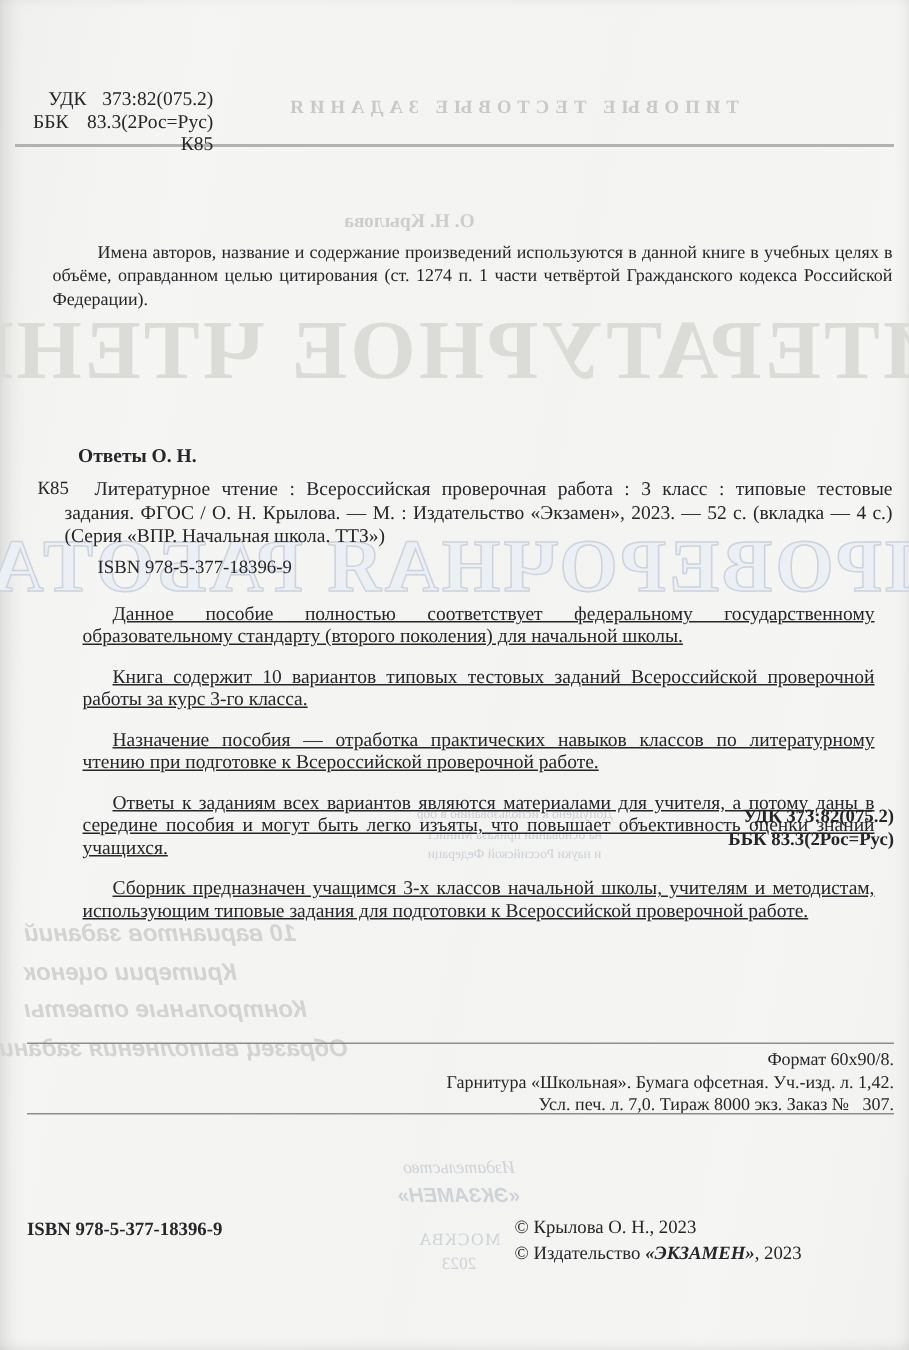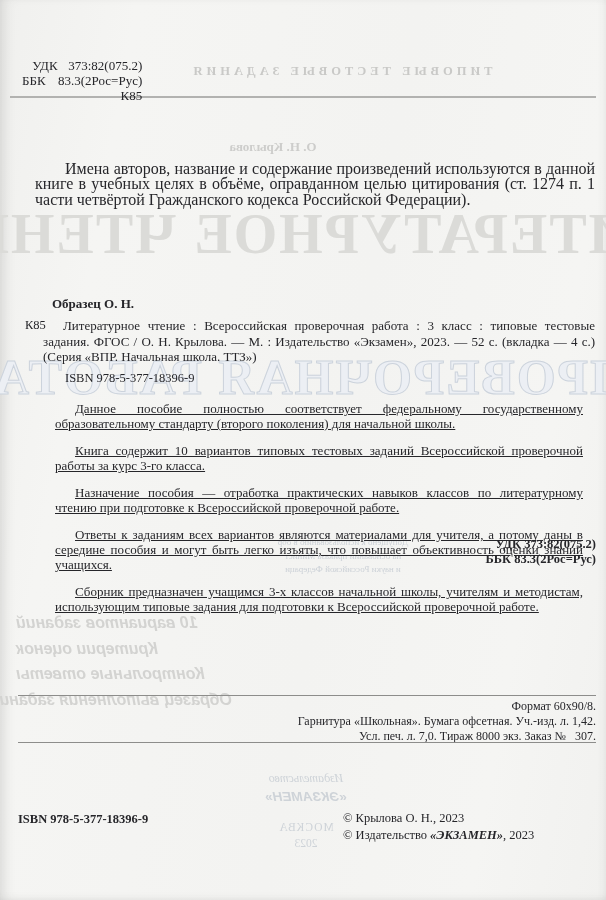--- a/index.html
+++ b/index.html
@@ -27,21 +27,21 @@
   .bt-publisher{left:248px;top:771px;width:116px;text-align:center;color:#ced3d8;font-size:11.5px;}
   .bt-publisher .pub1{font-style:italic;font-size:12px;}
   .bt-publisher .pub2{font-family:"Liberation Sans",sans-serif;font-weight:bold;font-style:italic;font-size:13.5px;margin-top:3px;}
   .bt-publisher .pub3{margin-top:17px;letter-spacing:1px;}
   .bt-publisher .pub4{margin-top:4px;}
   
   .ink{z-index:3;}
   .top-codes{left:22px;top:58px;font-size:13px;line-height:15px;}
   .top-codes .row{display:flex;justify-content:flex-end;}
   .top-codes .lbl{width:36px;}
-  .citation{left:35px;top:161px;width:560px;font-size:16px;line-height:15.3px;text-align:justify;text-indent:30px;}
+  .citation{left:35px;top:161px;width:560px;font-size:12px;line-height:15.3px;text-align:justify;text-indent:30px;}
   .author-heading{left:52px;top:296px;font-size:13px;font-weight:bold;}
   .catalog-code{left:25px;top:318px;font-size:12.5px;}
   .catalog-entry{left:43px;top:318px;width:552px;font-size:13px;line-height:15.6px;text-align:justify;text-indent:20px;}
   .catalog-isbn{left:65px;top:371px;font-size:12.5px;}
   .annotation{left:43px;top:389px;width:552px;font-size:13px;line-height:15px;text-align:justify;}
   .annotation p{margin:12px;text-indent:20px;text-decoration:underline;}
   .bottom-codes{right:10px;top:537px;text-align:right;font-size:12.5px;font-weight:bold;line-height:14.5px;}
   .rule{position:absolute;left:18px;width:578px;height:1px;background:#8d8d8b;z-index:3;}
   .rule-top{top:695px;}
   .rule-bottom{top:742px;}
@@ -91,21 +91,21 @@
       <span>83.3(2Рос=Рус)</span>
     </div>
     <div class="row">
       <span class="lbl"></span>
       <span>К85</span>
     </div>
   </div>
 
   <div class="abs ink citation">Имена авторов, название и содержание произведений используются в данной книге в учебных целях в объёме, оправданном целью цитирования (ст. 1274 п. 1 части четвёртой Гражданского кодекса Российской Федерации).</div>
 
-  <div class="abs ink author-heading">Образец О. Н.</div>
+  <div class="abs ink author-heading">Ответы О. Н.</div>
   <div class="abs ink catalog-code">К85</div>
   <div class="abs ink catalog-entry">Литературное чтение : Всероссийская проверочная работа : 3 класс : типовые тестовые задания. ФГОС / О. Н. Крылова. — М. : Издательство «Экзамен», 2023. — 52 с. (вкладка — 4 с.) (Серия «ВПР. Начальная школа. ТТЗ»)</div>
   <div class="abs ink catalog-isbn">ISBN 978-5-377-18396-9</div>
 
   <div class="abs ink annotation">
     <p>Данное пособие полностью соответствует федеральному государственному образовательному стандарту (второго поколения) для начальной школы.</p>
     <p>Книга содержит 10 вариантов типовых тестовых заданий Всероссийской проверочной работы за курс 3-го класса.</p>
     <p>Назначение пособия — отработка практических навыков классов по литературному чтению при подготовке к Всероссийской проверочной работе.</p>
     <p>Ответы к заданиям всех вариантов являются материалами для учителя, а потому даны в середине пособия и могут быть легко изъяты, что повышает объективность оценки знаний учащихся.</p>
     <p>Сборник предназначен учащимся 3-х классов начальной школы, учителям и методистам, использующим типовые задания для подготовки к Всероссийской проверочной работе.</p>

